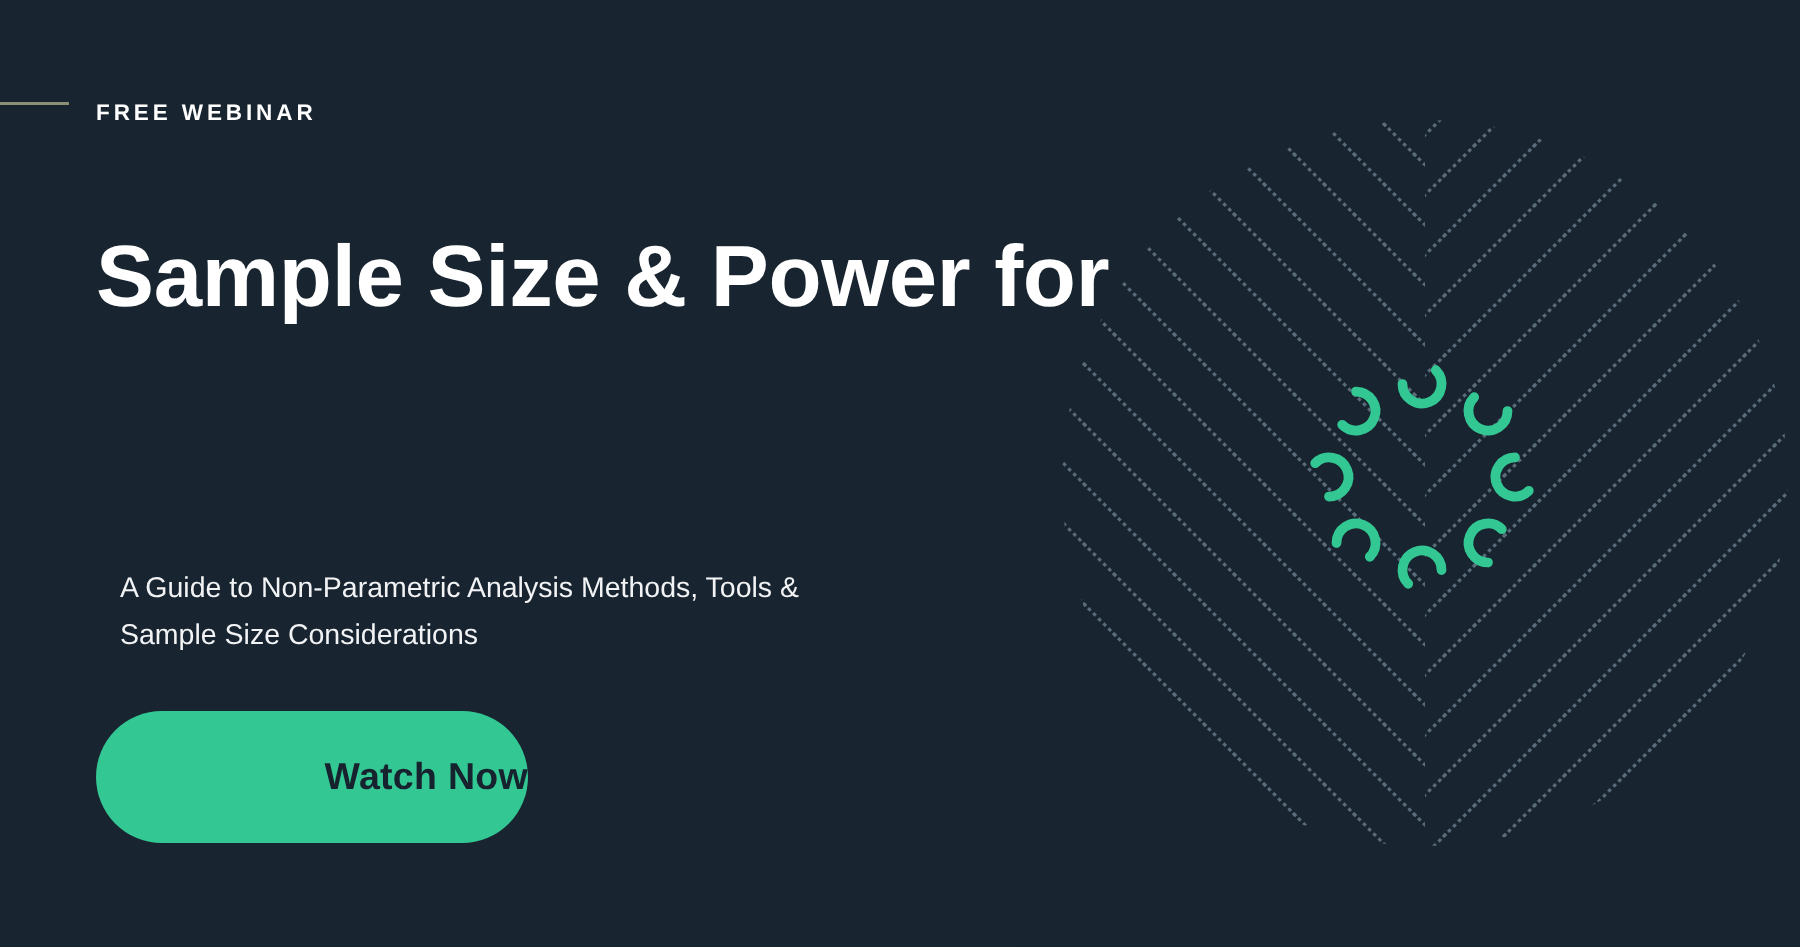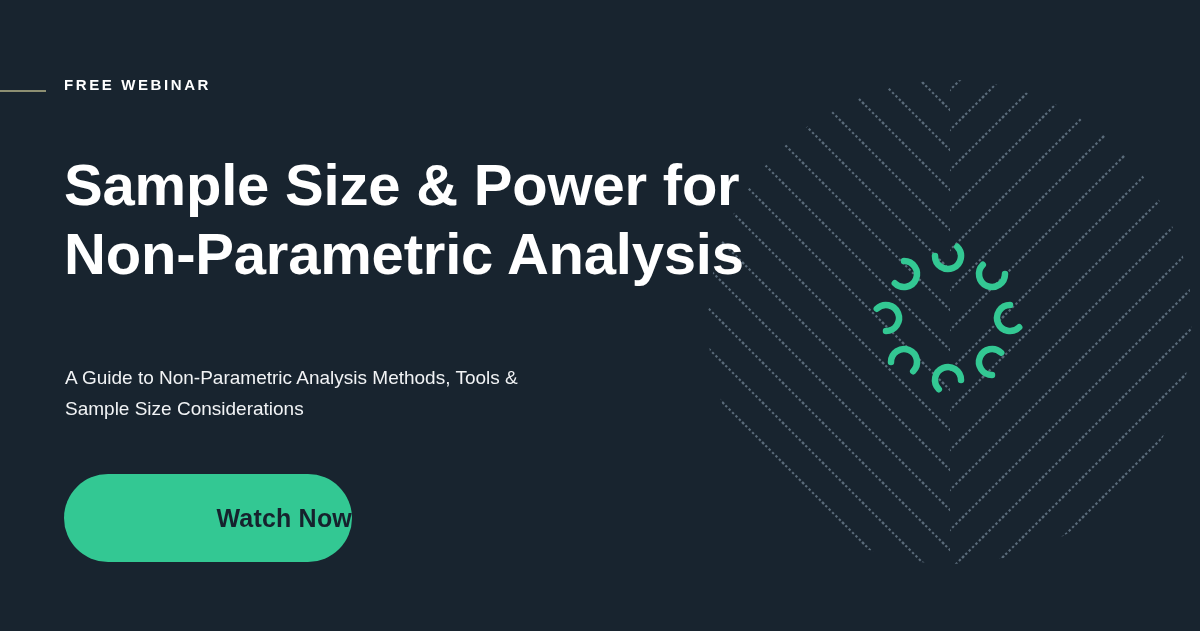--- a/index.html
+++ b/index.html
@@ -26,21 +26,21 @@
     pointer-events: none;
   }
   .deco svg { display: block; }
 
   
   .eyebrow {
     position: absolute;
     left: 0;
     top: 68px;
     display: flex;
-    align-items: flex-end;
+    align-items: flex-start;
     height: 24px;
   }
   .eyebrow-rule {
     width: 46px;
     height: 2px;
     background: #8d8f72;
     margin-right: 18px;
   }
   .eyebrow-label {
     color: #ffffff;
@@ -69,21 +69,21 @@
   
   .subhead {
     position: absolute;
     left: 64px;
     top: 362px;
     width: 640px;
     color: #f1f3f5;
     font-size: 19px;
     font-weight: normal;
     line-height: 1.63;
-    margin: 1px;
+    margin: 16px;
   }
   .subhead .line { display: block; }
 
   
   .cta {
     position: absolute;
     left: 64px;
     top: 474px;
     width: 288px;
     height: 88px;
@@ -173,21 +173,20 @@
     </svg>
   </div>
 
   <div class="eyebrow">
     <span class="eyebrow-rule"></span>
     <span class="eyebrow-label">FREE WEBINAR</span>
   </div>
 
   <h1 class="headline">
     <span class="line">Sample Size &amp; Power for</span>
-    <span class="line">Non-Parametric Analysis</span>
   </h1>
 
   <p class="subhead">
     <span class="line">A Guide to Non-Parametric Analysis Methods, Tools &amp;</span>
     <span class="line">Sample Size Considerations</span>
   </p>
 
   <button class="cta">Watch Now</button>
 
 </div>

